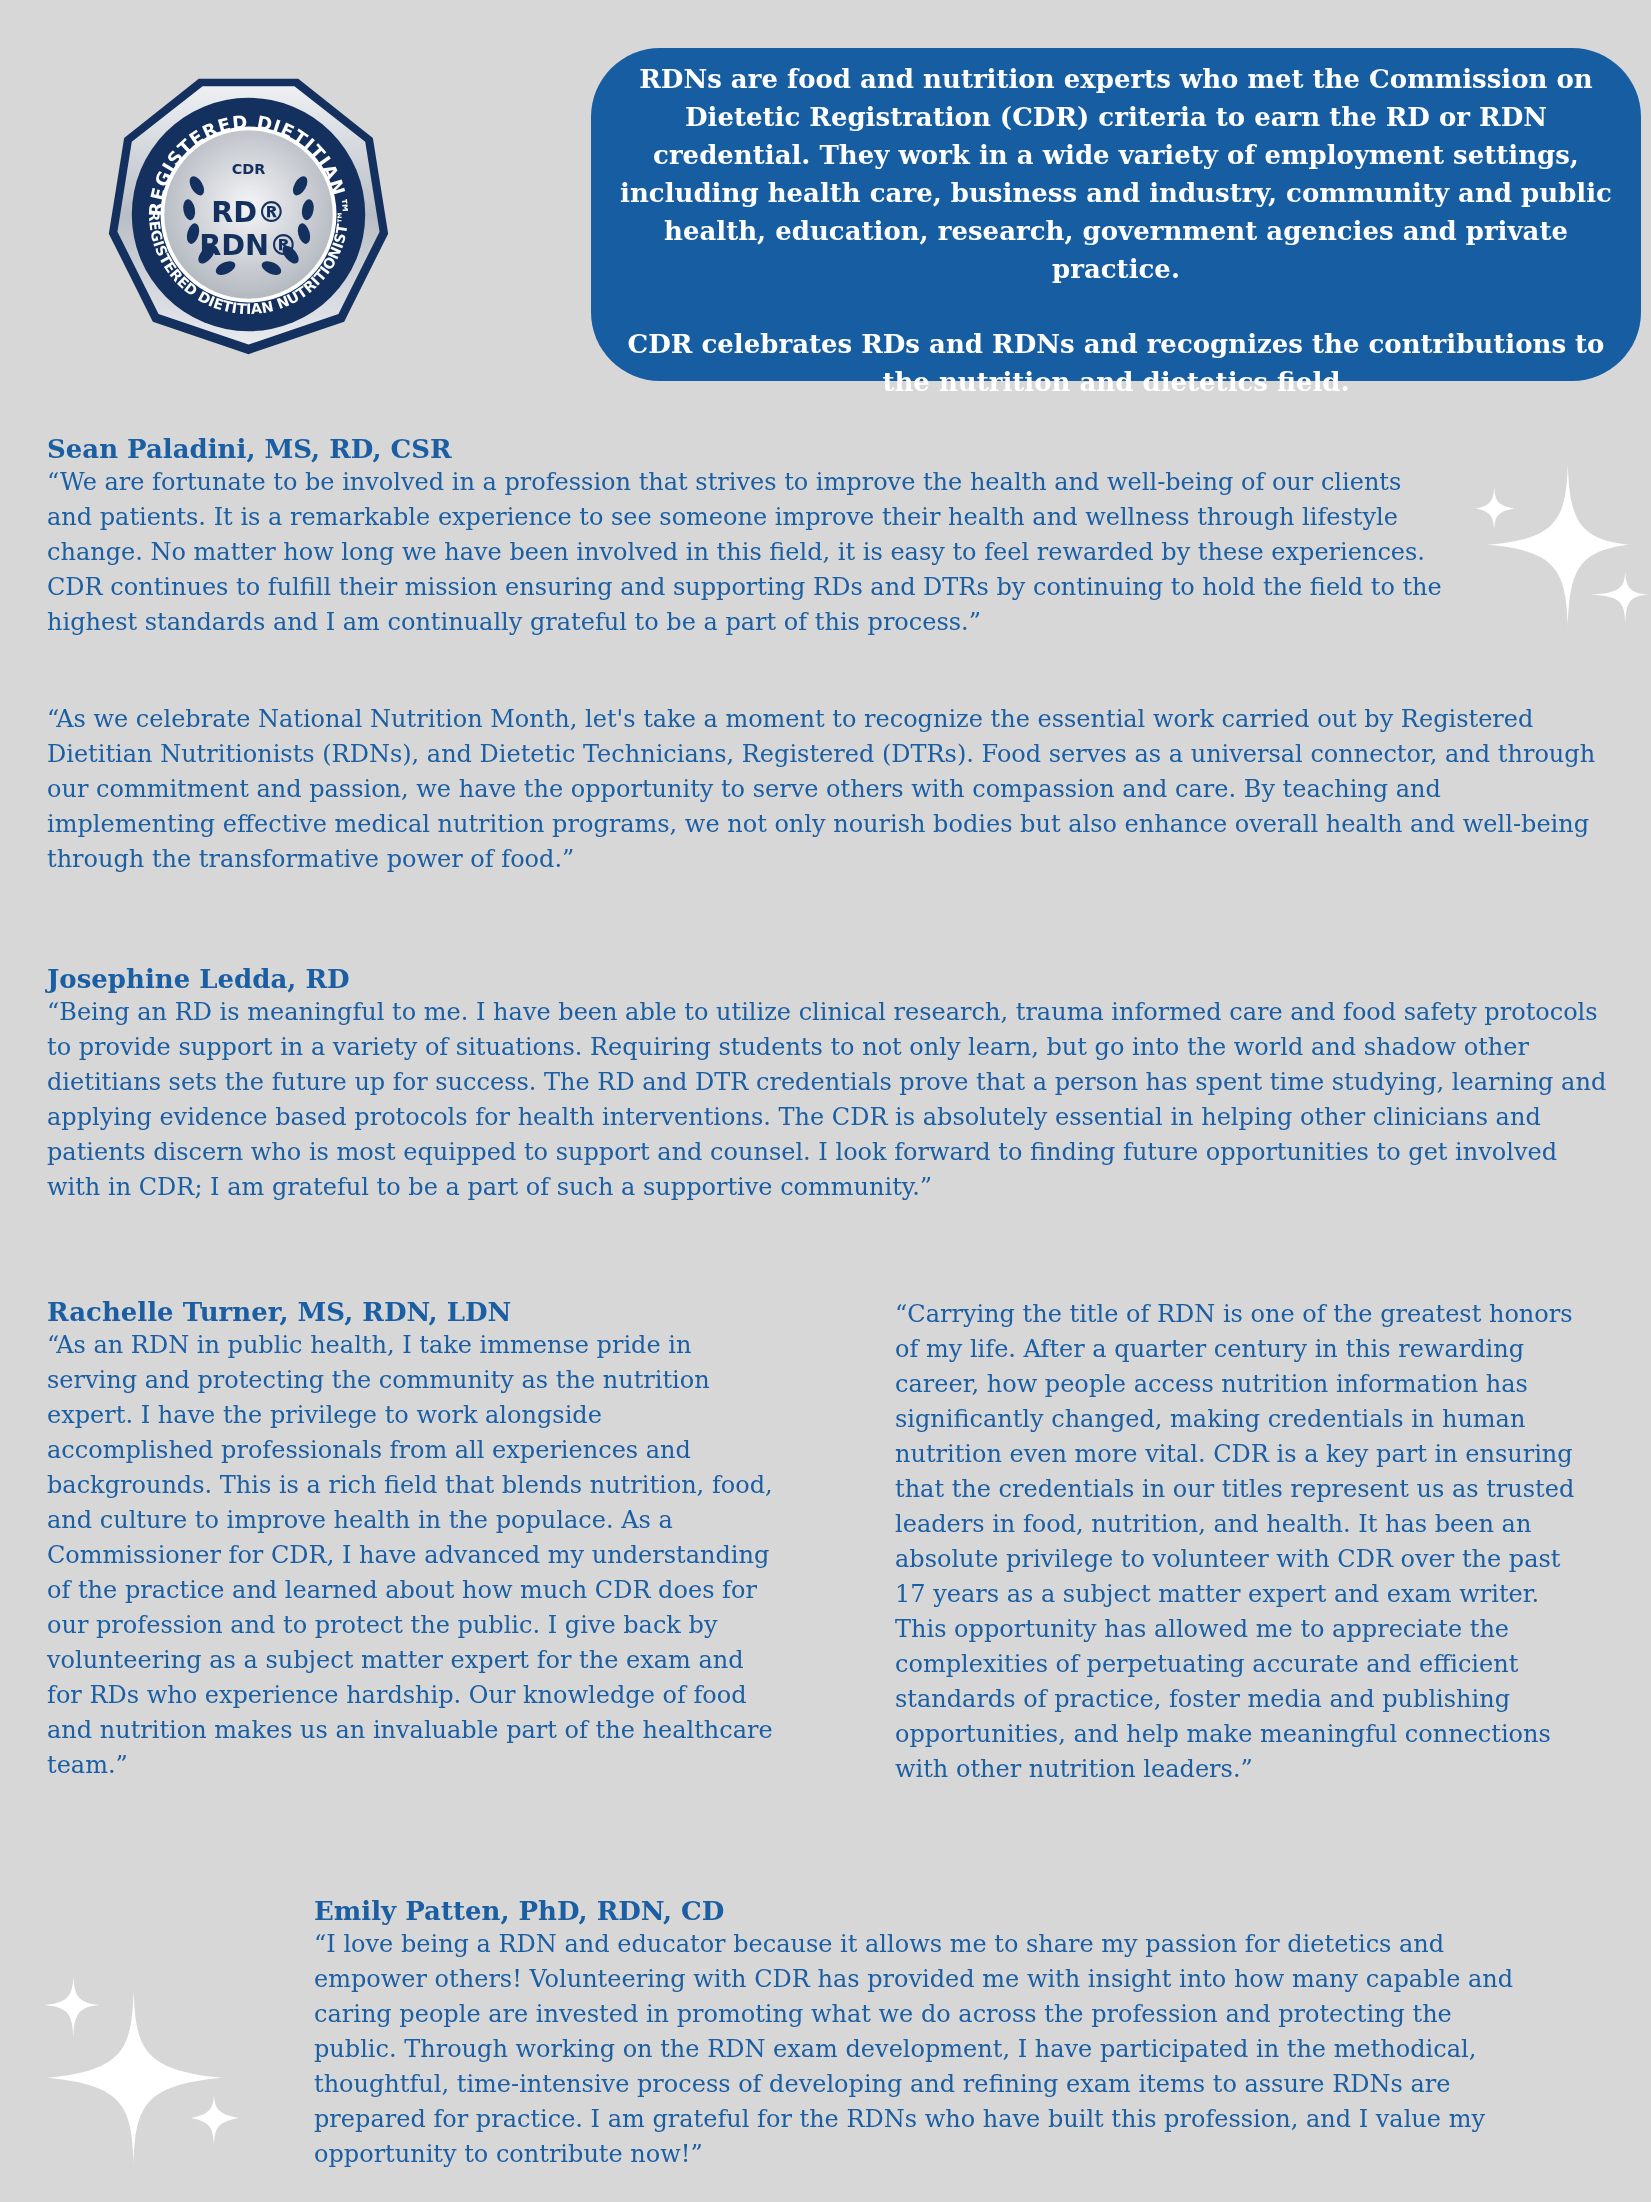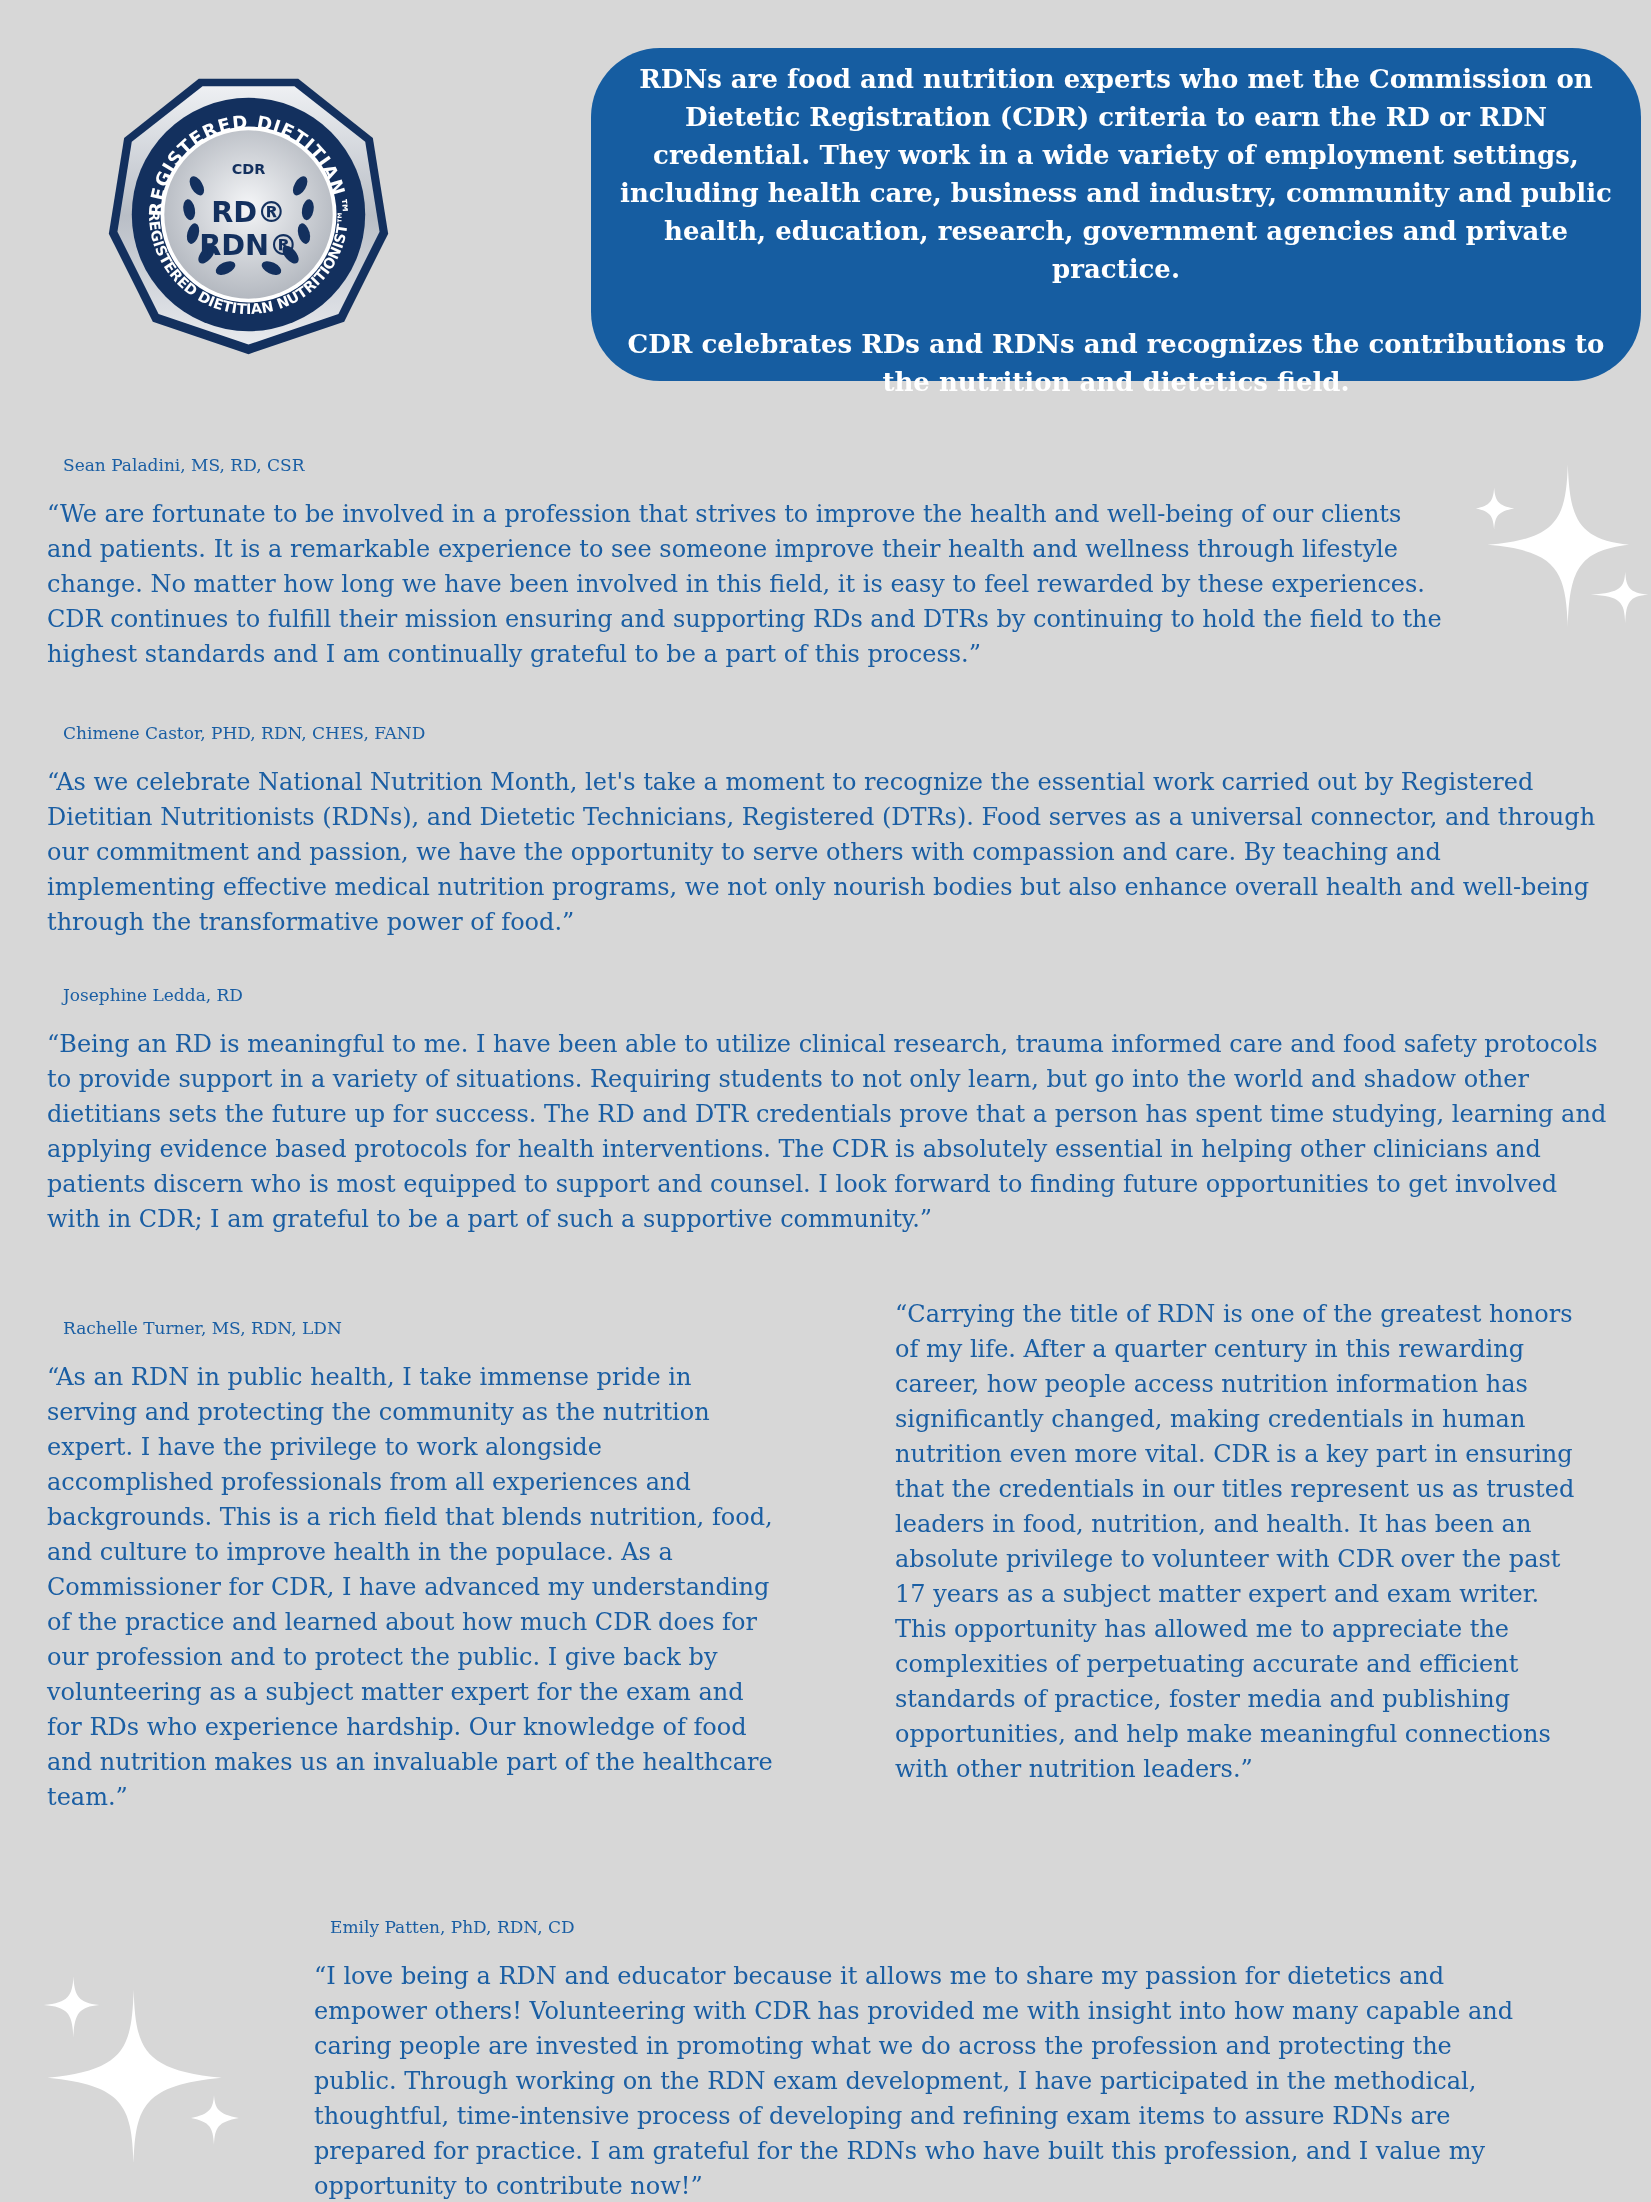--- a/index.html
+++ b/index.html
@@ -12,21 +12,21 @@
   .badge { position: absolute; left: 103px; top: 71px; width: 291px; height: 287px; }
   .banner {
     position: absolute; left: 591px; top: 48px; width: 1050px; height: 333px;
     background: #165da1; border-radius: 69px; box-sizing: border-box;
     padding: 11.5px 13.4px 0 13.4px; color: #ffffff; text-align: center;
     font-weight: bold; font-size: 26px; line-height: 38px;
   }
   .banner p { margin: 0; }
   .banner p + p { margin-top: 37px; }
   .testimonial { position: absolute; }
-  .t-name { font-weight: normal; font-size: 17px; line-height: 31px; margin: 16px; color: #1a5ea3; }
+  .t-name { font-weight: bold; font-size: 26px; line-height: 31px; margin: 0; color: #1a5ea3; }
   .t-quote { margin: 0; font-size: 24px; line-height: 35px; color: #1a5ea3; }
   #t0 { left: 47px; top: 434px; width: 1396px; }
   #t1 { left: 47px; top: 702px; width: 1568px; }
   #t2 { left: 47px; top: 964px; width: 1568px; }
   #t3 { left: 47px; top: 1297px; width: 726px; }
   #t4 { left: 895px; top: 1297px; width: 688px; }
   #t5 { left: 314px; top: 1896px; width: 1204px; }
   .sparkles { position: absolute; }
   #sp-top { left: 1453px; top: 451px; width: 199px; height: 182px; }
   #sp-bottom { left: 38px; top: 1961px; width: 220px; height: 201px; }
@@ -88,21 +88,20 @@
   <path d="M43 38 C44 52 47 57 64 60 C47 63 44 68 43 82 C42 68 39 63 24 60 C39 57 42 52 43 38 Z" fill="#ffffff"></path>
   <path d="M180 126 C181 142 184 148 204 150 C184 152 181 158 180 180 C179 158 176 152 144 150 C176 148 179 142 180 126 Z" fill="#ffffff"></path>
 </svg>
 
 <div class="testimonial" id="t0">
   <p class="t-name">Sean Paladini, MS, RD, CSR</p>
   <p class="t-quote">“We are fortunate to be involved in a profession that strives to improve the health and well-being of our clients and patients. It is a remarkable experience to see someone improve their health and wellness through lifestyle change. No matter how long we have been involved in this field, it is easy to feel rewarded by these experiences. CDR continues to fulfill their mission ensuring and supporting RDs and DTRs by continuing to hold the field to the highest standards and I am continually grateful to be a part of this process.”</p>
 </div>
 
 <div class="testimonial" id="t1">
-  <p class="t-name">Chimene Castor, PHD, RDN, CHES, FAND</p>
   <p class="t-quote">“As we celebrate National Nutrition Month, let's take a moment to recognize the essential work carried out by Registered Dietitian Nutritionists (RDNs), and Dietetic Technicians, Registered (DTRs). Food serves as a universal connector, and through our commitment and passion, we have the opportunity to serve others with compassion and care. By teaching and implementing effective medical nutrition programs, we not only nourish bodies but also enhance overall health and well-being through the transformative power of food.”</p>
 </div>
 
 <div class="testimonial" id="t2">
   <p class="t-name">Josephine Ledda, RD</p>
   <p class="t-quote">“Being an RD is meaningful to me. I have been able to utilize clinical research, trauma informed care and food safety protocols to provide support in a variety of situations. Requiring students to not only learn, but go into the world and shadow other dietitians sets the future up for success. The RD and DTR credentials prove that a person has spent time studying, learning and applying evidence based protocols for health interventions. The CDR is absolutely essential in helping other clinicians and patients discern who is most equipped to support and counsel. I look forward to finding future opportunities to get involved with in CDR; I am grateful to be a part of such a supportive community.”</p>
 </div>
 
 <div class="testimonial" id="t3">
   <p class="t-name">Rachelle Turner, MS, RDN, LDN</p>

